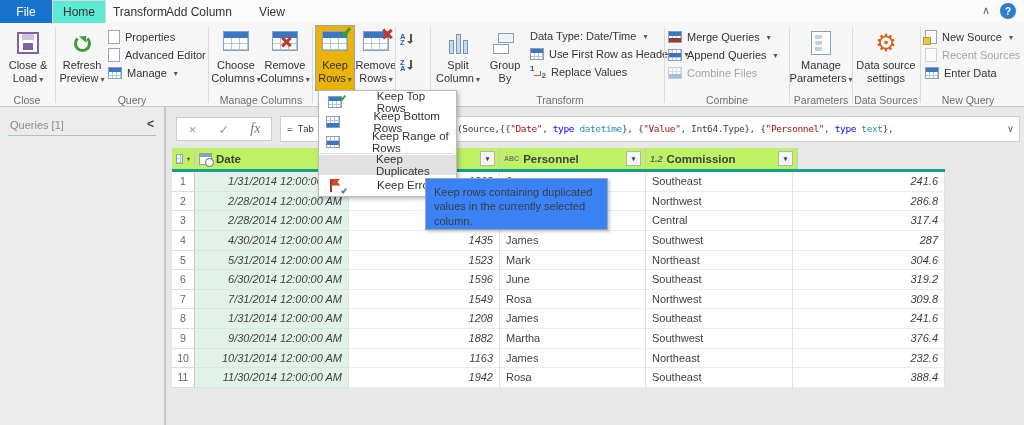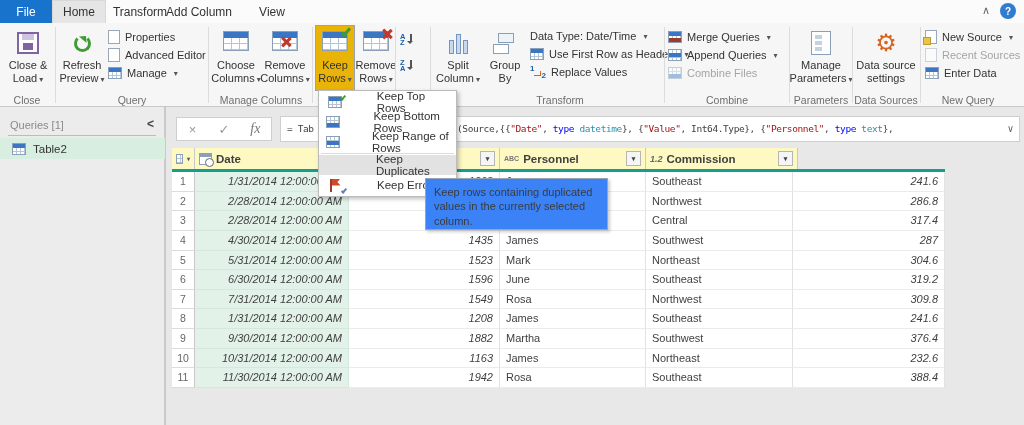--- a/index.html
+++ b/index.html
@@ -8,21 +8,21 @@
     position: relative;
     font-family: "Liberation Sans", sans-serif;
     background: #e8e8e8;
     overflow: hidden;
     color: #3f3f3f;
   }
   
   .tabbar { position:absolute; left:0; top:0; width:1024px; height:23px; background:#fbfbfb; }
   .tab { position:absolute; top:0; height:23px; display:flex; align-items:center; justify-content:center; font-size:12px; color:#333; cursor:default; }
   .tab-file { left:0; width:52px; background:#1873cd; color:#fff; }
-  .tab-home { left:52px; width:54px; background:#e5e5e5; border:1px solid #d8d8d8; border-bottom:none; }
+  .tab-home { left:52px; width:54px; background:#5eead4; border:1px solid #d8d8d8; border-bottom:none; }
   .tab-transform { left:106px; width:68px; }
   .tab-addcol { left:162px; width:74px; }
   .tab-view { left:248px; width:48px; }
   .win-collapse { position:absolute; right:34px; top:4px; font-size:11px; color:#666; }
   .win-help { position:absolute; right:8px; top:3px; width:16px; height:16px; border-radius:50%; background:#2f7cd0; color:#fff; font-size:10px; font-weight:bold; display:flex; align-items:center; justify-content:center; }
   
   .ribbon { position:absolute; left:0; top:23px; width:1024px; height:84px; background:#f6f6f6; border-bottom:1px solid #c9c9c9; }
   .gsep { position:absolute; top:4px; width:1px; height:76px; background:#dcdcdc; }
   .glabel { position:absolute; top:71px; font-size:10.5px; color:#6e6e6e; text-align:center; transform:translateX(-50%); white-space:nowrap; }
   .bigbtn { position:absolute; top:2px; height:66px; display:flex; flex-direction:column; align-items:center; padding-top:4px; font-size:11px; line-height:1.2; text-align:center; color:#333; border:1px solid transparent; }
@@ -99,21 +99,21 @@
   .fexpand { position:absolute; right:6px; top:0; color:#666; font-size:10px; }
   
   .qpane { position:absolute; left:0; top:107px; width:165px; height:318px; background:#ececec; border-right:1px solid #c9c9c9; }
   .qtitle { position:absolute; left:10px; top:12px; font-size:11px; color:#8a8a8a; }
   .qcollapse { position:absolute; right:10px; top:10px; font-size:12px; font-weight:bold; color:#444; }
   .qline { position:absolute; left:8px; right:8px; top:28px; height:1px; background:#a8c7ba; }
   .qitem { position:absolute; left:0; top:31px; width:165px; height:21px; background:#d8eee1; display:flex; align-items:center; gap:7px; padding-left:12px; font-size:11.5px; color:#333; }
   
   .grid { position:absolute; left:172px; top:148px; width:773px; }
   .ghead { display:flex; height:21px; }
-  .hcell { background:#fef9c3; border-right:1px solid #c9c9c9; display:flex; align-items:center; gap:4px; padding:0 4px; font-size:11.5px; font-weight:bold; color:#404040; position:relative; }
+  .hcell { background:#bef264; border-right:1px solid #c9c9c9; display:flex; align-items:center; gap:4px; padding:0 4px; font-size:11.5px; font-weight:bold; color:#404040; position:relative; }
   .filterbtn { margin-left:auto; width:15px; height:15px; background:#f5f5f5; border:1px solid #b5b5b5; font-size:7px; color:#444; display:flex; align-items:center; justify-content:center; }
   .tealband { height:3px; background:#149e8c; }
   .grow { display:flex; height:19.64px; }
   .cell { border-right:1px solid #e2e2e2; border-bottom:1px solid #ebebeb; background:#fff; font-size:11px; line-height:18.6px; padding:0 6px; overflow:hidden; white-space:nowrap; }
   .c-rn { width:23px; } .c-date { width:154px; } .c-val { width:151px; }
   .c-per { width:146px; } .c-reg { width:147px; } .c-com { width:152px; }
   .cell.rn { text-align:center; color:#666; font-size:10.5px; border-right:1px solid #c9c9c9; border-bottom:1px solid #dcdcdc; padding:0 2px; }
   .cell.num { font-style:italic; text-align:right; }
   .cell.sel { background:#e3f2e8; border-bottom:1px solid #d5e8dc; border-right:1px solid #d5e8dc; }
   .corner { justify-content:flex-start; gap:2px; }
@@ -353,26 +353,20 @@
     <span class="fml-pre">= Tab</span>
     <span class="fml-rest"><span>(Source,{{</span><span class="fstr">"Date"</span><span>, </span><span class="fkw">type </span><span class="ftyp">datetime</span><span>}, {</span><span class="fstr">"Value"</span><span>, Int64.Type}, {</span><span class="fstr">"Personnel"</span><span>, </span><span class="fkw">type </span><span class="ftyp">text</span><span>},</span></span>
     <span class="fexpand">∨</span>
   </div>
 </div>
 
 <div class="qpane">
   <div class="qtitle">Queries [1]</div>
   <div class="qcollapse">&lt;</div>
   <div class="qline"></div>
-  <div class="qitem">
-    <span class="itbl sm-ic">
-        <i class="band t"></i>
-      </span>
-    <span>Table2</span>
-  </div>
 </div>
 <div class="splitter"></div>
 
 <div class="grid">
   <div class="ghead">
     <div class="hcell c-rn corner">
       <span class="itbl sm-ic" style="width:11px;height:10px;"></span>
         <span class="caret" style="font-size:6px;">▾</span>
     </div>
     <div class="hcell c-date">

